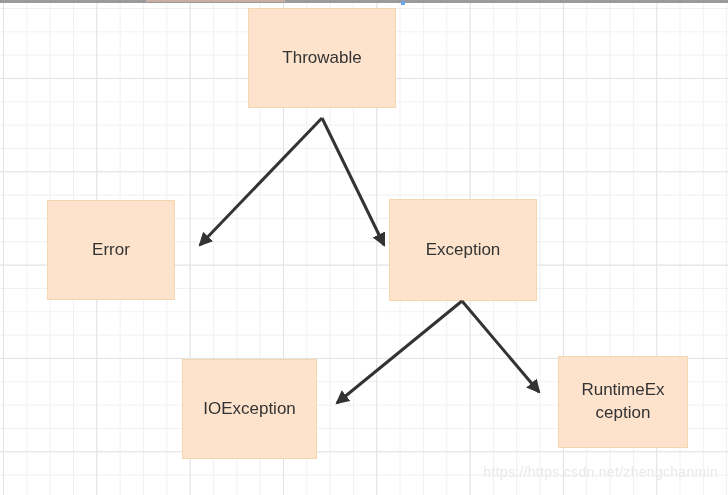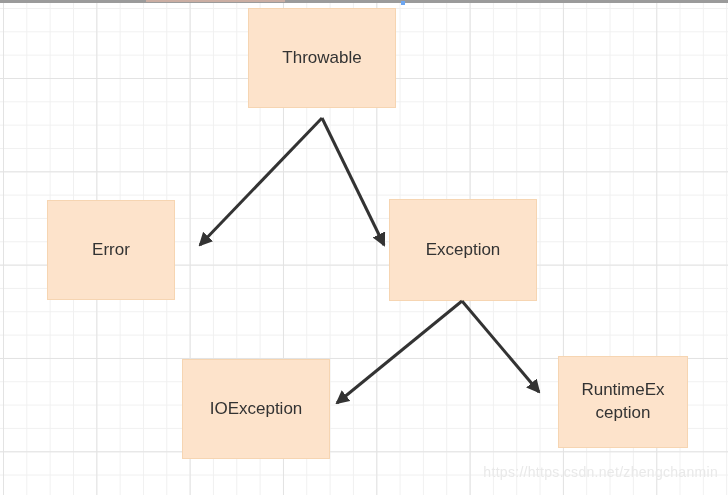--- a/index.html
+++ b/index.html
@@ -66,21 +66,21 @@
     display: flex;
     flex-direction: column;
     align-items: center;
     justify-content: center;
     text-align: center;
     z-index: 2;
   }
   .node-throwable        { left: 248px; top: 8px;  width: 148px; height: 100px; }
   .node-error            { left: 47px;  top: 200px; width: 128px; height: 100px; }
   .node-exception        { left: 389px; top: 199px; width: 148px; height: 102px; align-items: center; }
-  .node-ioexception      { left: 182px; top: 359px; width: 148px; height: 100px; }
+  .node-ioexception      { left: 182px; top: 359px; width: 135px; height: 100px; }
   .node-runtimeexception { left: 542px; top: 356px; width: 130px; height: 92px; margin-left: 16px; }
   .node-runtimeexception .node-label {
     display: inline-block;
     width: 87px;
     word-break: break-all;
   }
 
   .edges-svg {
     position: absolute;
     left: 0; top: 0;

